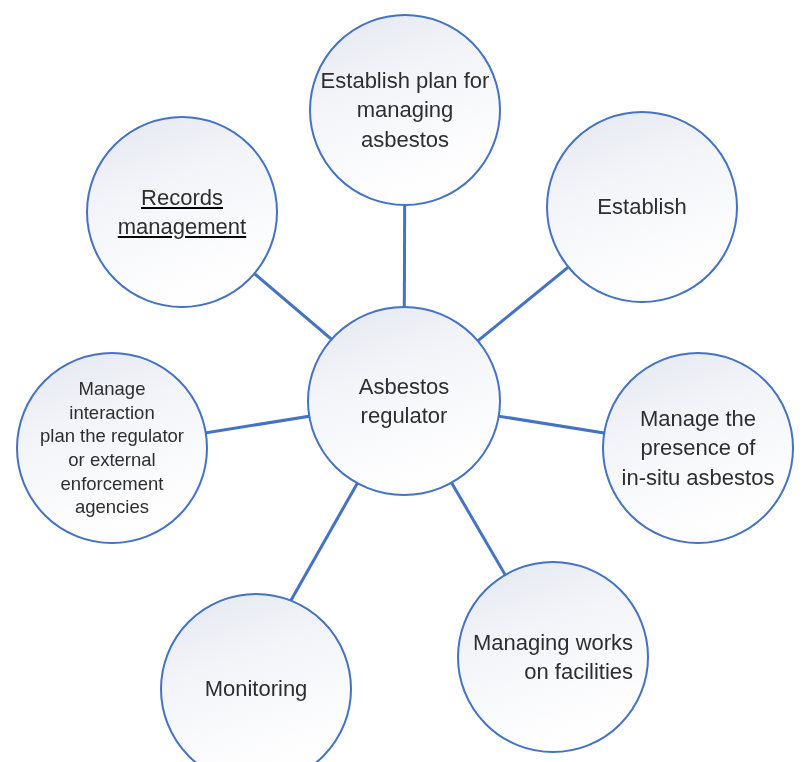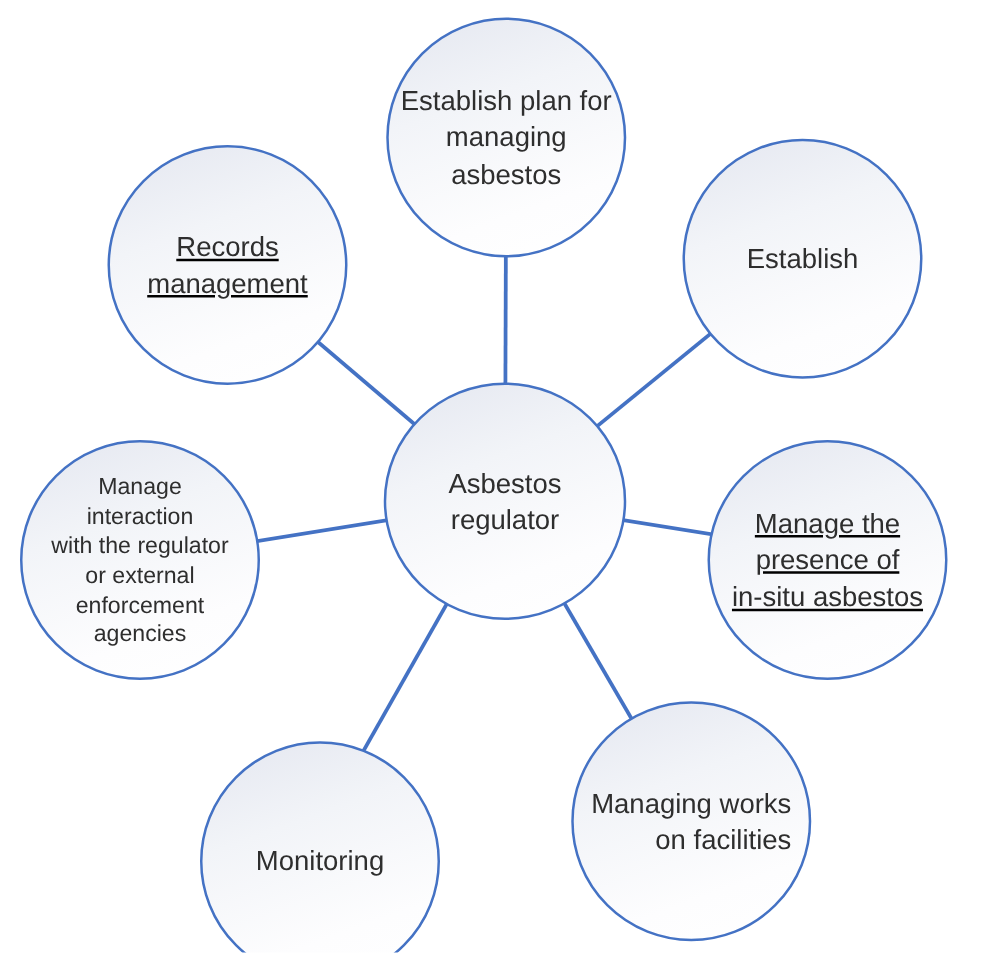--- a/index.html
+++ b/index.html
@@ -40,21 +40,21 @@
     font-size: 22px;
     line-height: 1.32;
     white-space: pre-line;
     padding: 6px;
   }
   
   .sat { width: 192px; height: 192px; }
   .n-center    { left: 307px; top: 306px; width: 194px; height: 190px; }
   .n-establish { left: 309px; top:  14px; }
   .n-training  { left: 546px; top: 111px; }
-  .n-presence  { left: 566px; top: 352px; text-decoration: underline; }
+  .n-presence  { left: 602px; top: 352px; }
   .n-works     { left: 457px; top: 561px; text-align: right; }
   .n-monitor   { left: 160px; top: 593px; }
   .n-interact  { left:  16px; top: 352px; }
   .n-records   { left:  86px; top: 116px; text-decoration: underline; }
   .n-interact .node-label { font-size: 18.5px; line-height: 1.28; }
 </style>
 </head>
 <body>
 
 <div class="canvas">
@@ -96,21 +96,21 @@
 on facilities</span>
   </div>
 
   <div class="node sat n-monitor">
     <span class="node-label">Monitoring</span>
   </div>
 
   <div class="node sat n-interact">
     <span class="node-label">Manage
 interaction
-with the regulator
+plan the regulator
 or external
 enforcement
 agencies</span>
   </div>
 
   <div class="node sat n-records">
     <span class="node-label">Records
 management</span>
   </div>
 

